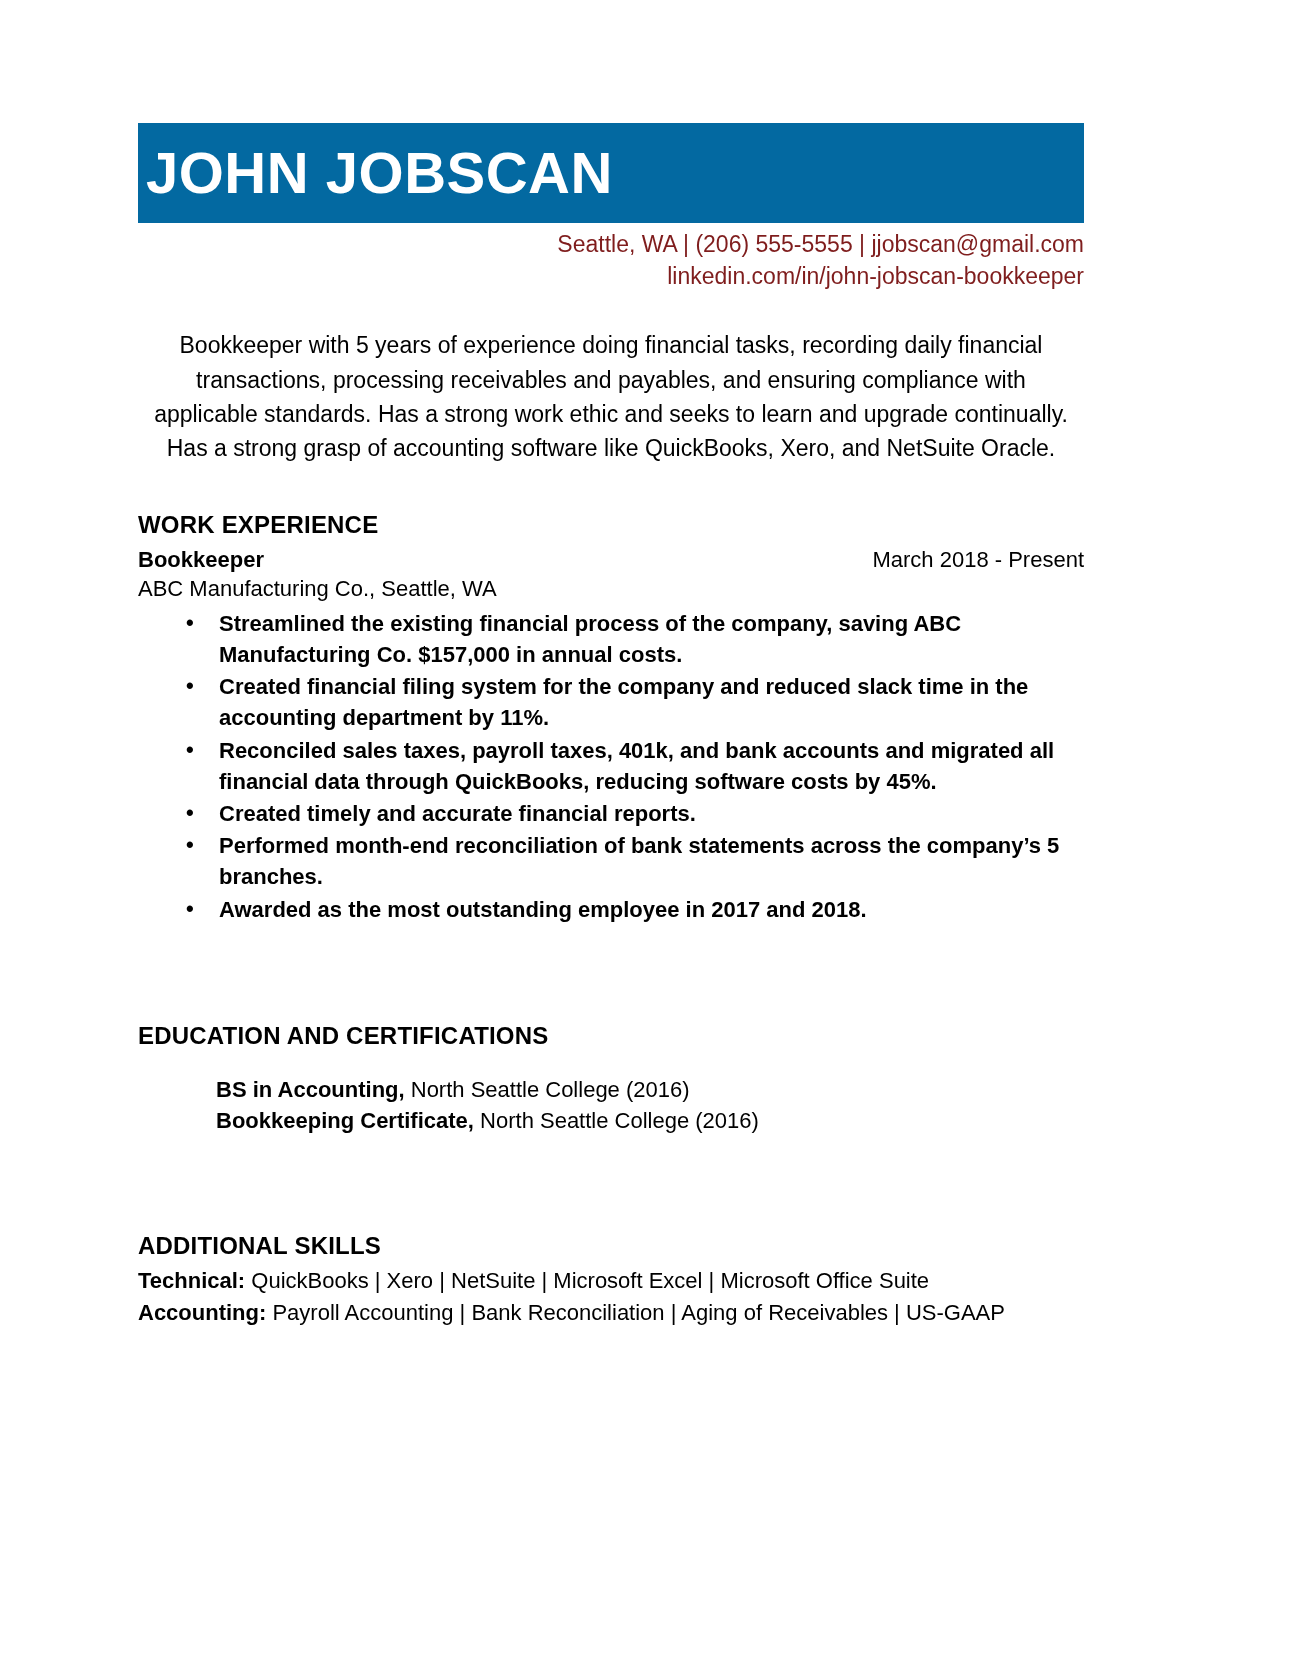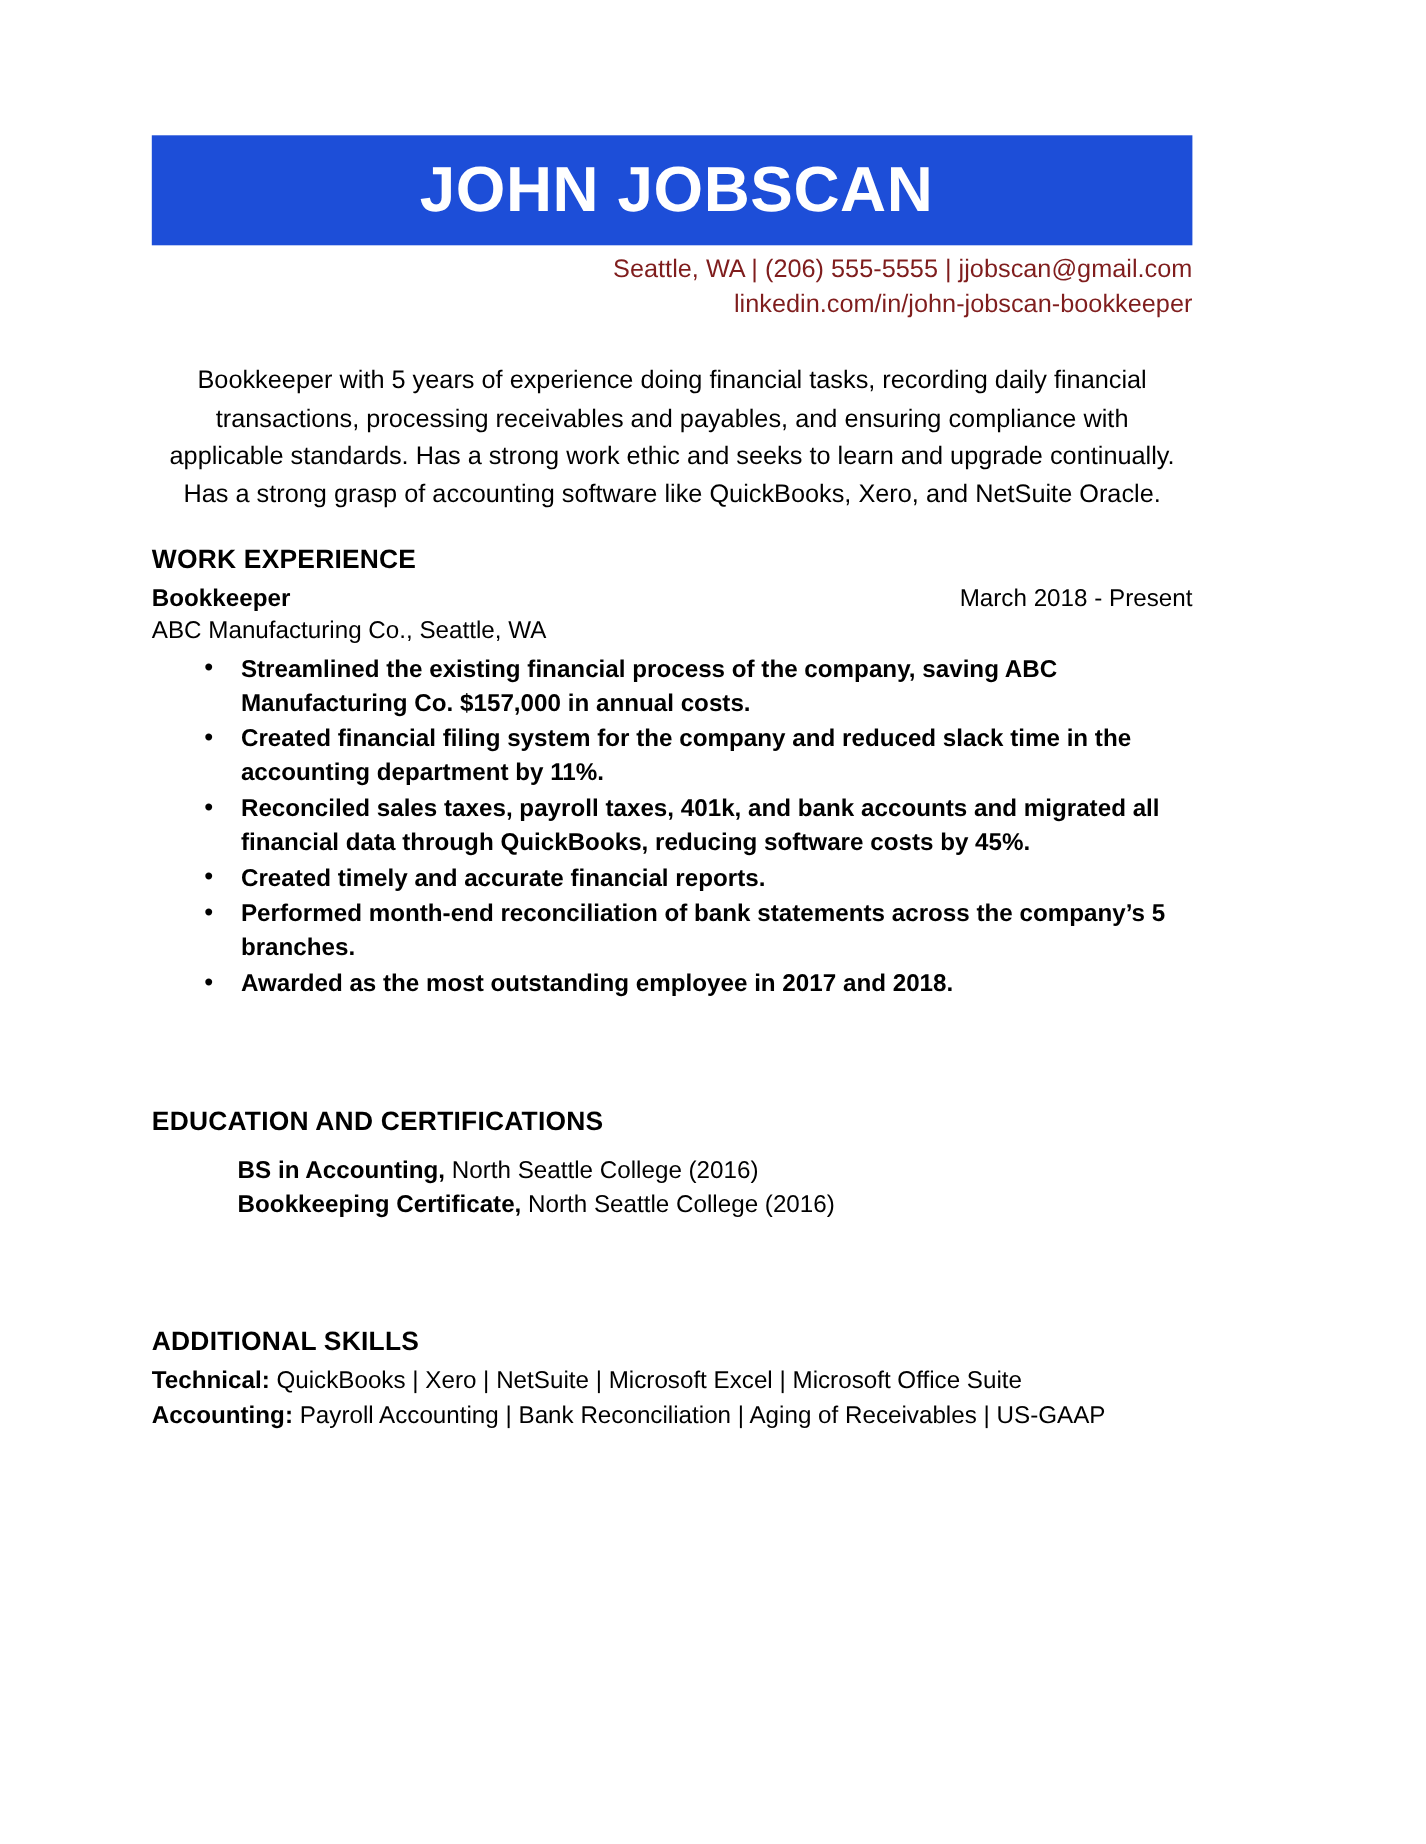--- a/index.html
+++ b/index.html
@@ -62,21 +62,21 @@
     line-height: 1.48;
     margin-top: 36px;
     padding: 0 14px;
   }
 
   
   .section-heading {
     font-size: 24px;
     font-weight: bold;
     letter-spacing: 0.2px;
-    margin-top: 30px;
+    margin-top: 46px;
     margin-bottom: 2px;
   }
   .section-heading.tight { margin-top: 52px; }
 
   
   .job-row {
     display: flex;
     justify-content: space-between;
     align-items: baseline;
     font-size: 22px;
@@ -113,21 +113,21 @@
     content: "\2022";
     position: absolute;
     left: 0;
     top: -1px;
     font-size: 22px;
     line-height: inherit;
   }
 
   
   .edu-list {
-    margin-top: 14px;
+    margin-top: 24px;
     padding-left: 78px;
   }
   .edu-line {
     font-size: 22px;
     line-height: 1.42;
   }
   .edu-line b { font-weight: bold; }
 
   
   .skills-list { margin-top: 5px; }
@@ -138,21 +138,21 @@
   .skill-line .skill-label { font-weight: bold; margin-top: 20px; }
 
   .gap-lg { height: 44px; }
 </style>
 </head>
 <body>
 
 <div class="page">
   <div class="content">
 
-    <div class="name-band" style="background: #1d4ed8; justify-content: center;">
+    <div class="name-band" style="background: #0369a1;">
       <div class="name">JOHN JOBSCAN</div>
     </div>
 
     <div class="contact">
       <div>Seattle, WA | (206) 555-5555 | jjobscan@gmail.com</div>
       <div>linkedin.com/in/john-jobscan-bookkeeper</div>
     </div>
 
     <div class="summary">Bookkeeper with 5 years of experience doing financial tasks, recording daily financial transactions, processing receivables and payables, and ensuring compliance with applicable standards. Has a strong work ethic and seeks to learn and upgrade continually. Has a strong grasp of accounting software like QuickBooks, Xero, and NetSuite Oracle.</div>
 

